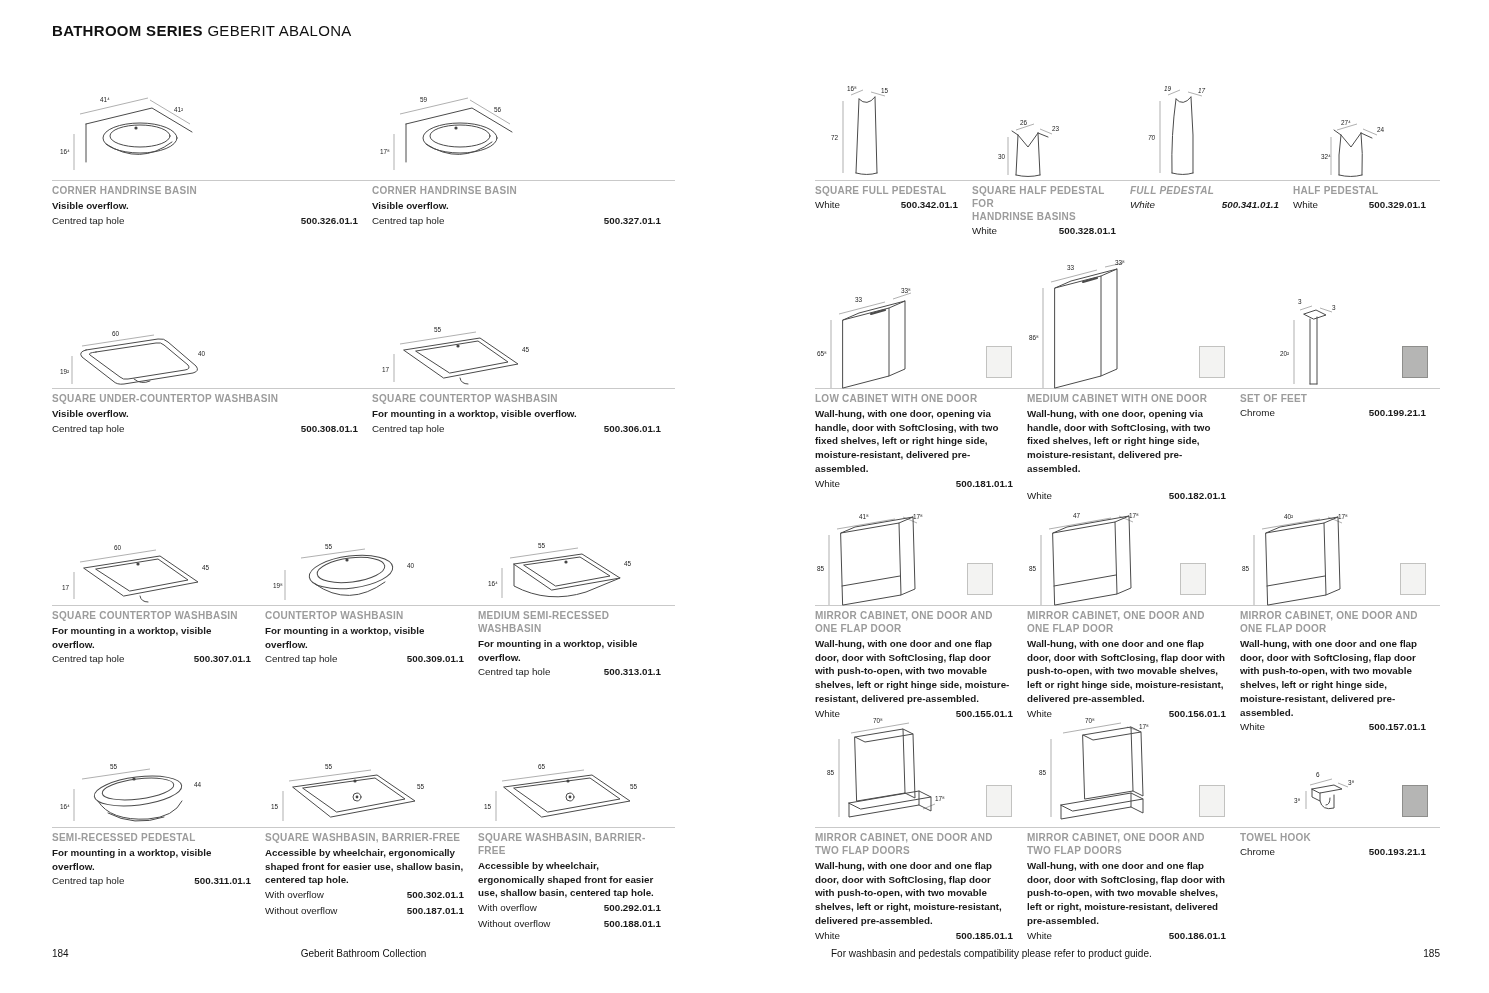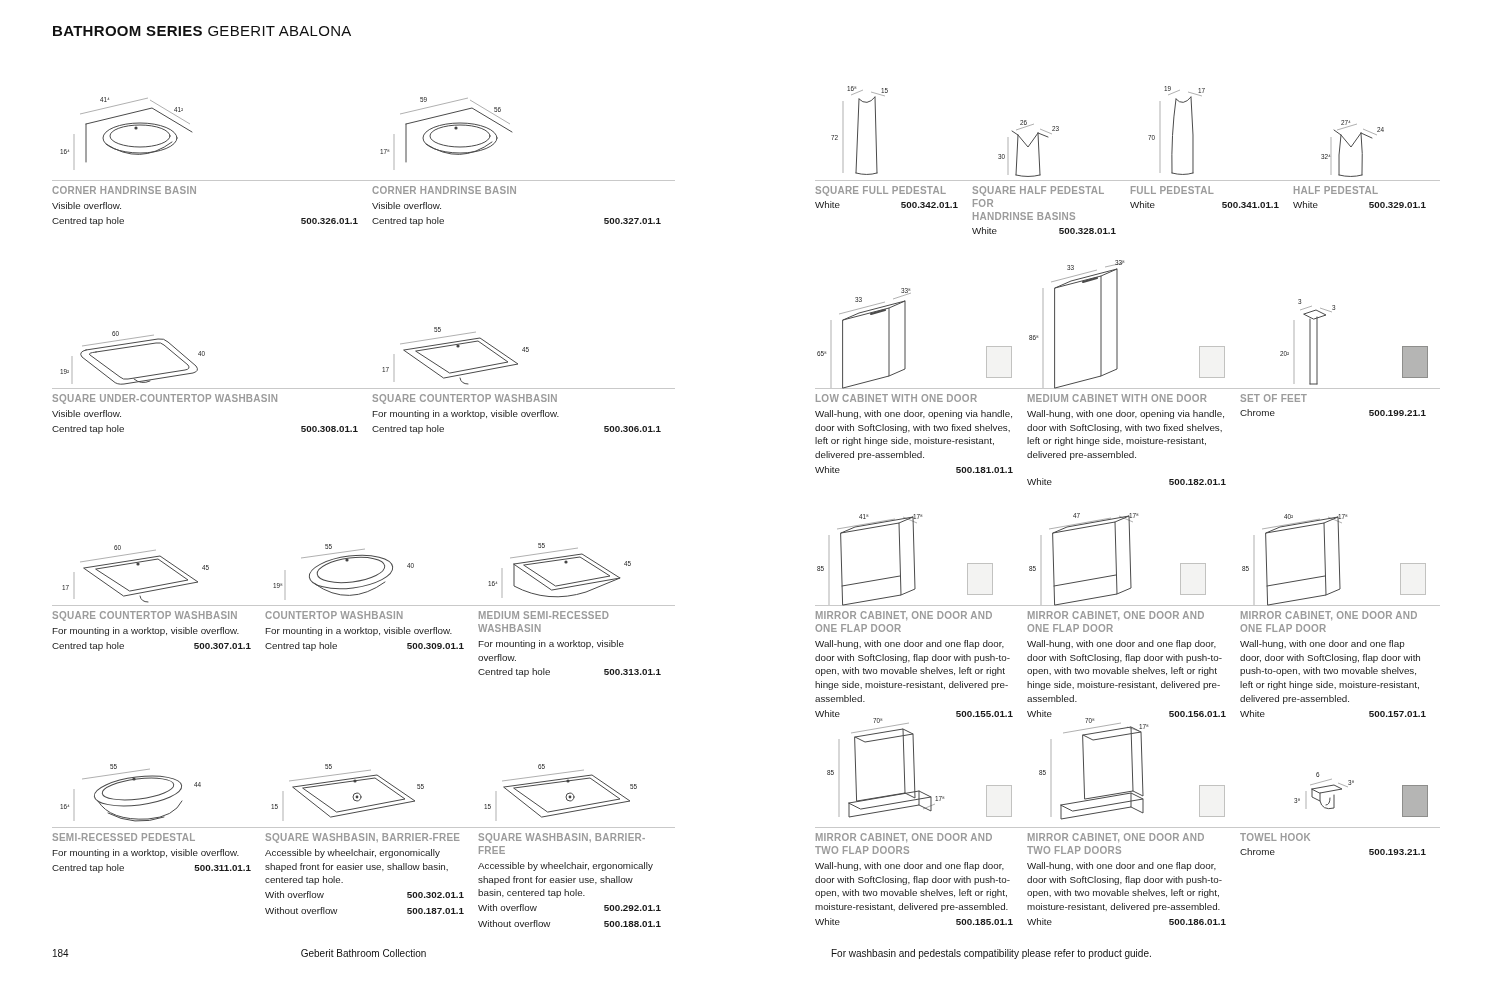--- a/index.html
+++ b/index.html
@@ -5,21 +5,21 @@
   html,body{margin:0;padding:0;background:#e8e8e8;}
   .canvas{position:relative;width:1489px;height:993px;background:#ffffff;overflow:hidden;
           font-family:"Liberation Sans","DejaVu Sans",sans-serif;color:#1a1a1a;}
   .hdr{position:absolute;left:52px;top:22px;font-size:15px;letter-spacing:.3px;color:#111;}
   .hdr .b{font-weight:bold;}
   .prow{position:absolute;display:flex;}
   .cell{position:relative;box-sizing:border-box;}
   .draw{position:relative;}
   .info{border-top:1px solid #c9c9c9;padding:3px 14px 0 0;}
   .ptitle{font-size:10px;font-weight:bold;color:#9c9c9c;letter-spacing:.25px;line-height:1.3;white-space:pre-line;}
-  .pdesc{font-size:9.8px;color:#1a1a1a;line-height:1.4;margin-top:2px;}
+  .pdesc{font-size:9.8px;color:#1a1a1a;line-height:1.4;margin-top:2px;font-weight:bold;}
   .vrow{display:flex;justify-content:space-between;font-size:9.8px;line-height:1.5;margin-top:1px;}
   .vcode{font-weight:bold;}
   .vrow.mt{margin-top:13px;}
   .swatch{position:absolute;width:24px;height:30px;background:#f3f3f2;border:1px solid #c2c2c0;}
   .swatch.chrome{background:#b5b5b4;border-color:#8e8e8c;}
   .draw svg{position:absolute;left:0;bottom:0;overflow:visible;}
   .ln{fill:none;stroke:#4b4b4b;stroke-width:1;stroke-linejoin:round;stroke-linecap:round;}
   .dim{fill:none;stroke:#7a7a7a;stroke-width:.6;}
   .dt{font-size:6.4px;fill:#222;font-family:"Liberation Sans","DejaVu Sans",sans-serif;}
   .dot{fill:#444;}
@@ -329,21 +329,21 @@
       </div>
       <div class="info">
         <div class="ptitle">SQUARE HALF PEDESTAL FOR
 HANDRINSE BASINS</div>
         <div class="vrow">
             <span>White</span>
             <span class="vcode">500.328.01.1</span>
           </div>
       </div>
     </div>
-    <div class="cell" style="width:163px;">
+    <div class="cell" style="width:163px;font-style:italic;">
       <div class="draw" style="height:95px;">
         <svg width="120" height="95" viewBox="0 0 120 95">
           <line class="dim" x1="38" y1="10" x2="50" y2="5"></line>
             <line class="dim" x1="58" y1="7" x2="72" y2="11"></line>
             <line class="dim" x1="30" y1="16" x2="30" y2="88"></line>
           <text class="dt" x="34" y="6">19</text>
           <text class="dt" x="68" y="8">17</text>
           <text class="dt" x="18" y="55">70</text>
           <path class="ln" d="M46,14 Q41,50 42,88 M61,12 Q64,50 63,88 M46,14 Q53,22 61,12 M42,88 Q53,91 63,88"></path>
         </svg>
@@ -608,14 +608,15 @@
             <span>Chrome</span>
             <span class="vcode">500.193.21.1</span>
           </div>
       </div>
     </div>
   </div>
 
   <div class="ftr" style="left:52px;top:948px;">184</div>
   <div class="ftr" style="left:52px;top:948px;width:623px;text-align:center;">Geberit Bathroom Collection</div>
   <div class="ftr" style="left:815px;top:948px;padding-left:16px;">For washbasin and pedestals compatibility please refer to product guide.</div>
+  <div class="ftr" style="left:815px;top:948px;width:625px;text-align:right;">185</div>
 
 </div>
 
 </body></html>

